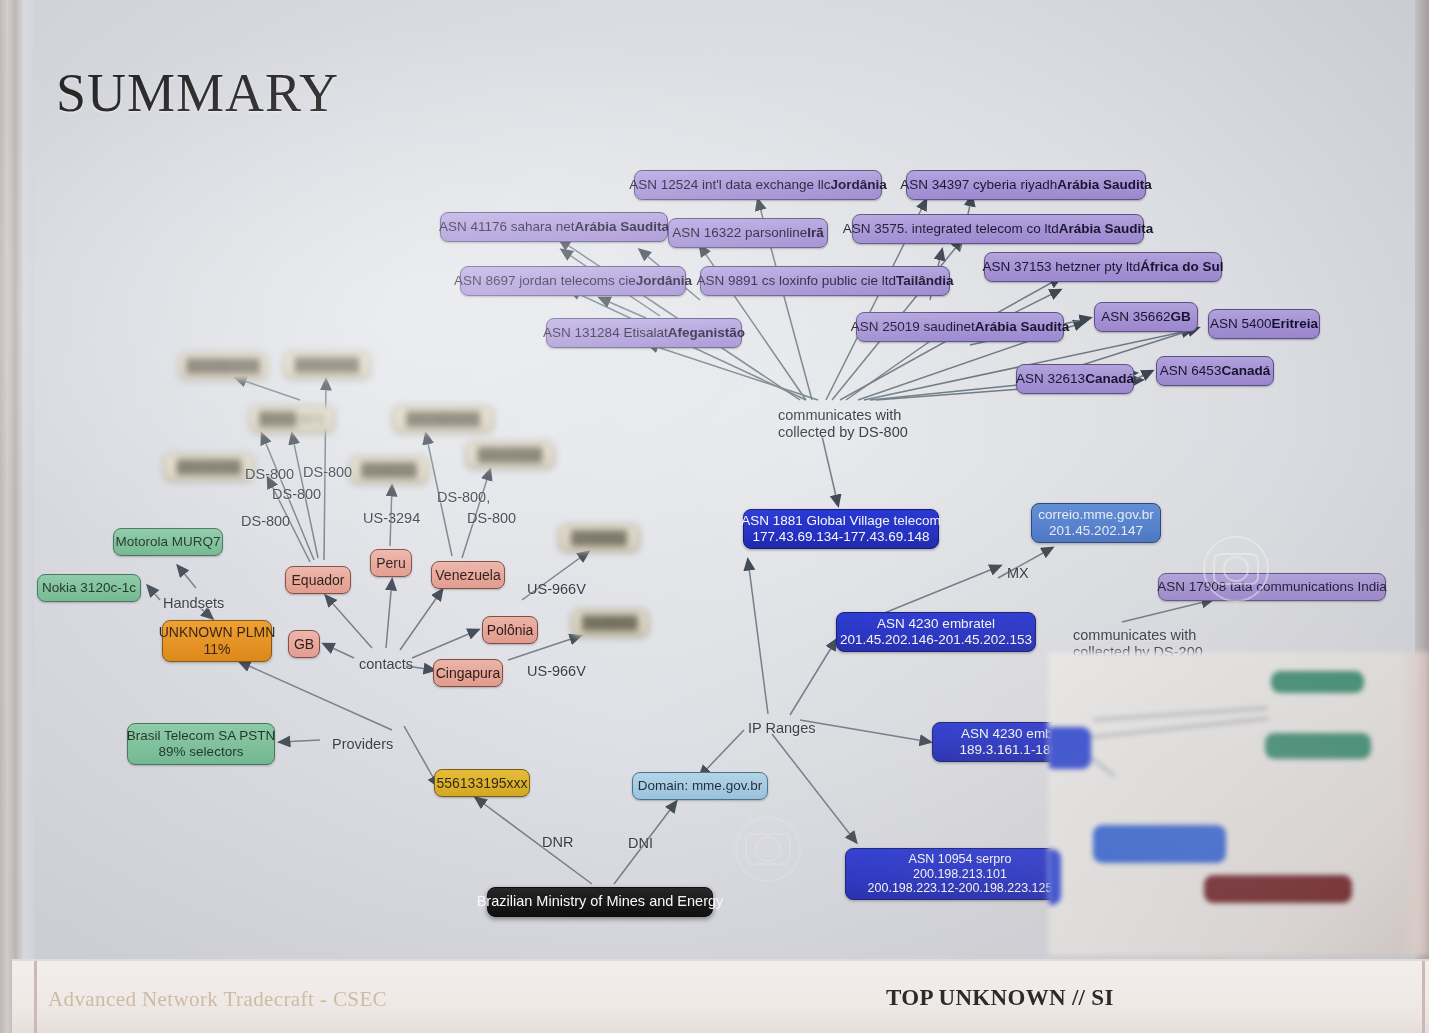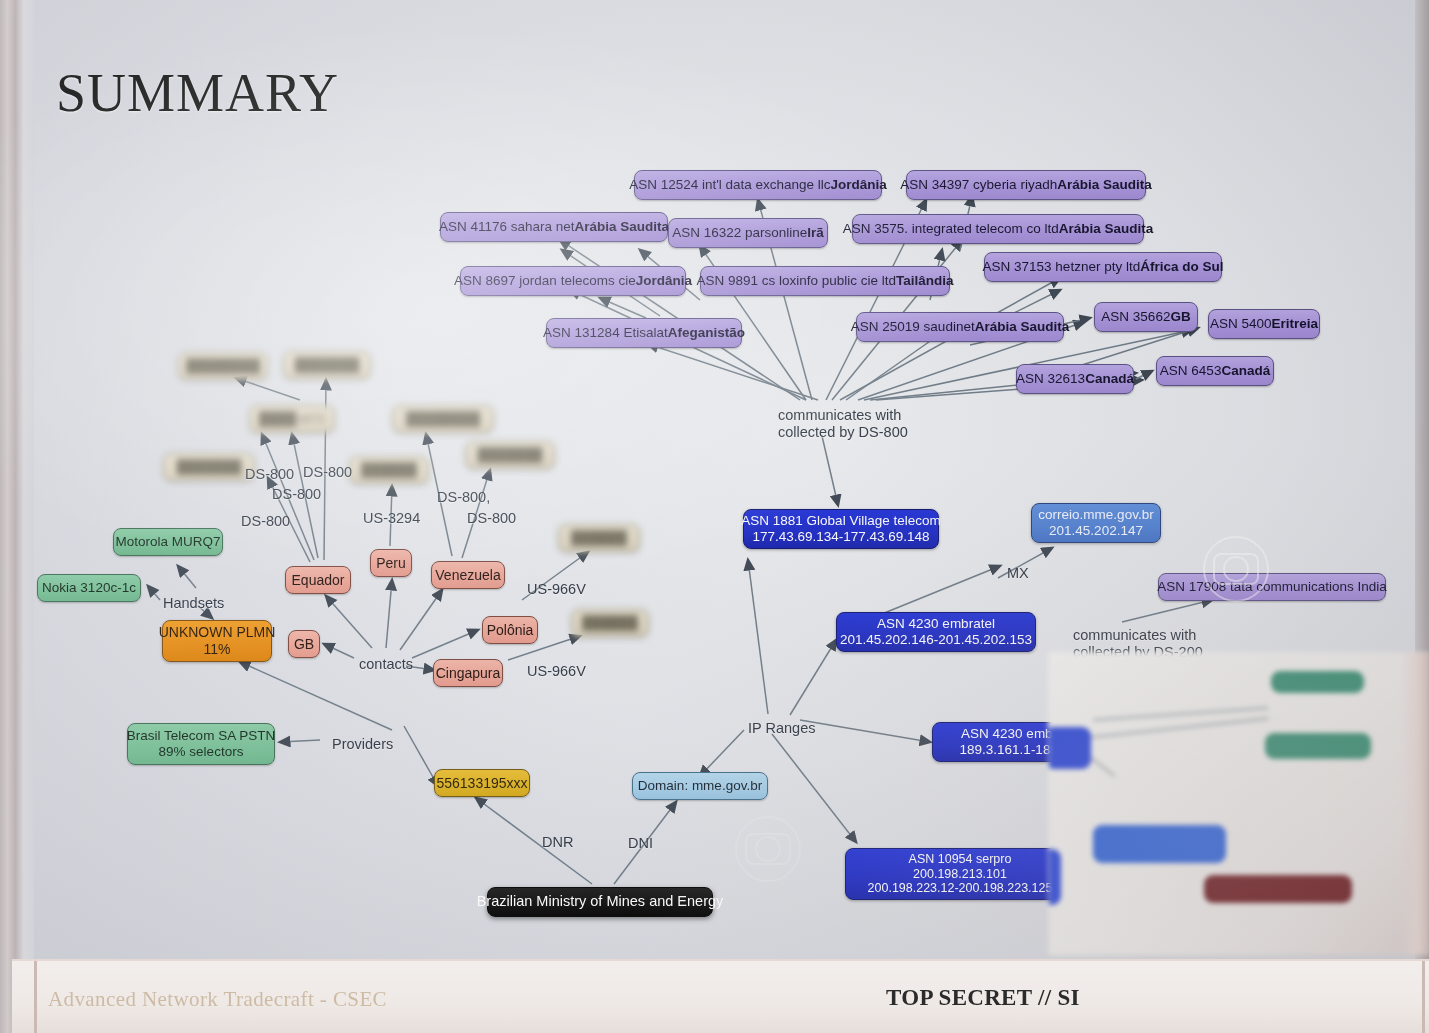--- a/index.html
+++ b/index.html
@@ -480,16 +480,16 @@
     <div class="pnode pb" style="left:-6px;top:196px;width:18px;height:56px;"></div>
     <div class="pnode pbl" style="left:44px;top:172px;width:133px;height:38px;"></div>
     <div class="pnode pr" style="left:155px;top:222px;width:148px;height:28px;"></div>
     <div id="pip-right-edge"></div>
   </div>
 
   <div id="glare"></div>
 
   <div id="footer">
     <div id="foot-left">Advanced Network Tradecraft - CSEC</div>
-    <div id="foot-right">TOP SECRET // SI</div>
+    <div id="foot-right">TOP UNKNOWN // SI</div>
   </div>
 
 </div>
 
 </body></html>

